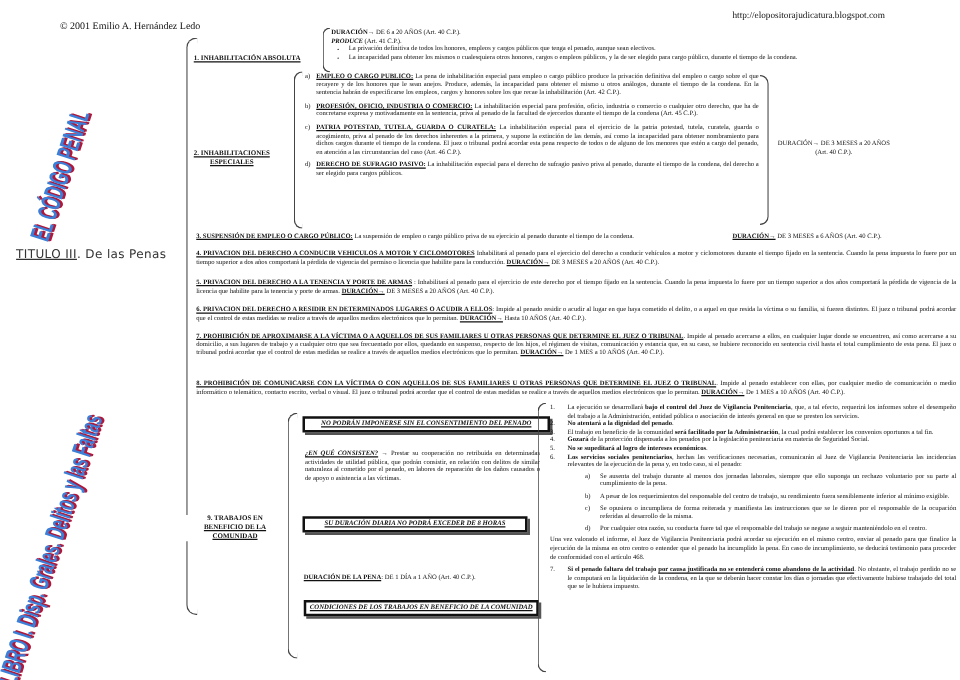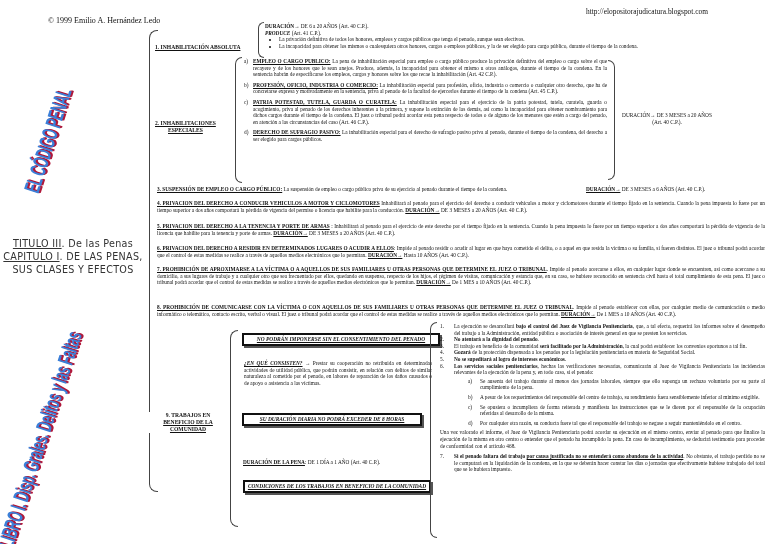--- a/index.html
+++ b/index.html
@@ -9,40 +9,39 @@
   .sm{font-size:5.6px;line-height:6.9px;}
   .b{font-weight:bold;}
   .u{text-decoration:underline;}
   .i{font-style:italic;}
   .hdr-left{left:48px;top:16px;font-size:8px;}
   .hdr-right{left:586px;top:7px;font-size:7.4px;font-weight:normal;}
   .wordart{position:absolute;font-family:"Liberation Sans",sans-serif;font-weight:bold;color:#3b7fd8;
     text-shadow:1px 1px 0 #b0183a,2px 2px 0 #b0183a;letter-spacing:-0.5px;transform-origin:left bottom;white-space:nowrap;}
   .wa1{left:44px;top:170px;font-size:22px;transform:rotate(-72deg) scaleX(0.55);}
   .wa2{left:18px;top:525px;font-size:22px;transform:rotate(-72deg) scaleX(0.55);}
-  .titlebox{left:3px;top:197px;width:140px;text-align:center;font-family:"DejaVu Sans",sans-serif;font-size:9.6px;line-height:13px;color:#333;letter-spacing:0.3px;margin-top:40px;}
+  .titlebox{left:3px;top:197px;width:140px;text-align:center;font-family:"DejaVu Sans",sans-serif;font-size:9.6px;line-height:13px;color:#333;letter-spacing:0.3px;}
   .titlebox span{display:block;}
   .brace{position:absolute;border:1px solid #444;border-right:none;border-radius:8px 0 0 8px;}
   .braceR{position:absolute;border:1px solid #444;border-left:none;border-radius:0 8px 8px 0;}
   .boxed{position:absolute;border:2px solid #111;box-shadow:2px 2px 0 #555;text-align:center;font-style:italic;font-weight:bold;text-decoration:underline;font-size:5.4px;line-height:7px;padding:1px 2px;background:#fff;}
   ul.dots{margin:0;padding-left:14px;}
   p{margin:0;}
 </style>
 </head>
 <body>
 
-<div class="abs hdr-left">© 1999 Emilio A. Hernández Ledo</div>
+<div class="abs hdr-left">© 2001 Emilio A. Hernández Ledo</div>
 <div class="abs hdr-right">http://elopositorajudicatura.blogspot.com</div>
 
 <div class="wordart wa1">EL CÓDIGO PENAL</div>
 <div class="wordart wa2">LIBRO I. Disp. Grales. Delitos y las Faltas</div>
 
 <div class="abs titlebox">
   <span><u>TITULO III</u><span style="display:inline">. De las Penas</span></span>
-  <span><u>CAPITULO I</u><span style="display:inline">. DE LAS PENAS, SUS CLASES Y EFECTOS</span></span>
 </div>
 
 <div class="brace" style="left:149px;top:30px;width:8px;height:460px;"></div>
 
 <div class="abs sm b u" style="left:155px;top:44px;">1. INHABILITACIÓN ABSOLUTA</div>
 <div class="brace" style="left:258px;top:22px;width:5px;height:34px;"></div>
 <div class="abs tiny" style="left:265px;top:23px;width:500px;">
   <p><b>DURACIÓN→</b><span> DE 6 a 20 AÑOS (Art. 40 C.P.).</span></p>
   <p><b class="i">PRODUCE</b><span> (Art. 41 C.P.).</span></p>
   <ul class="dots">

